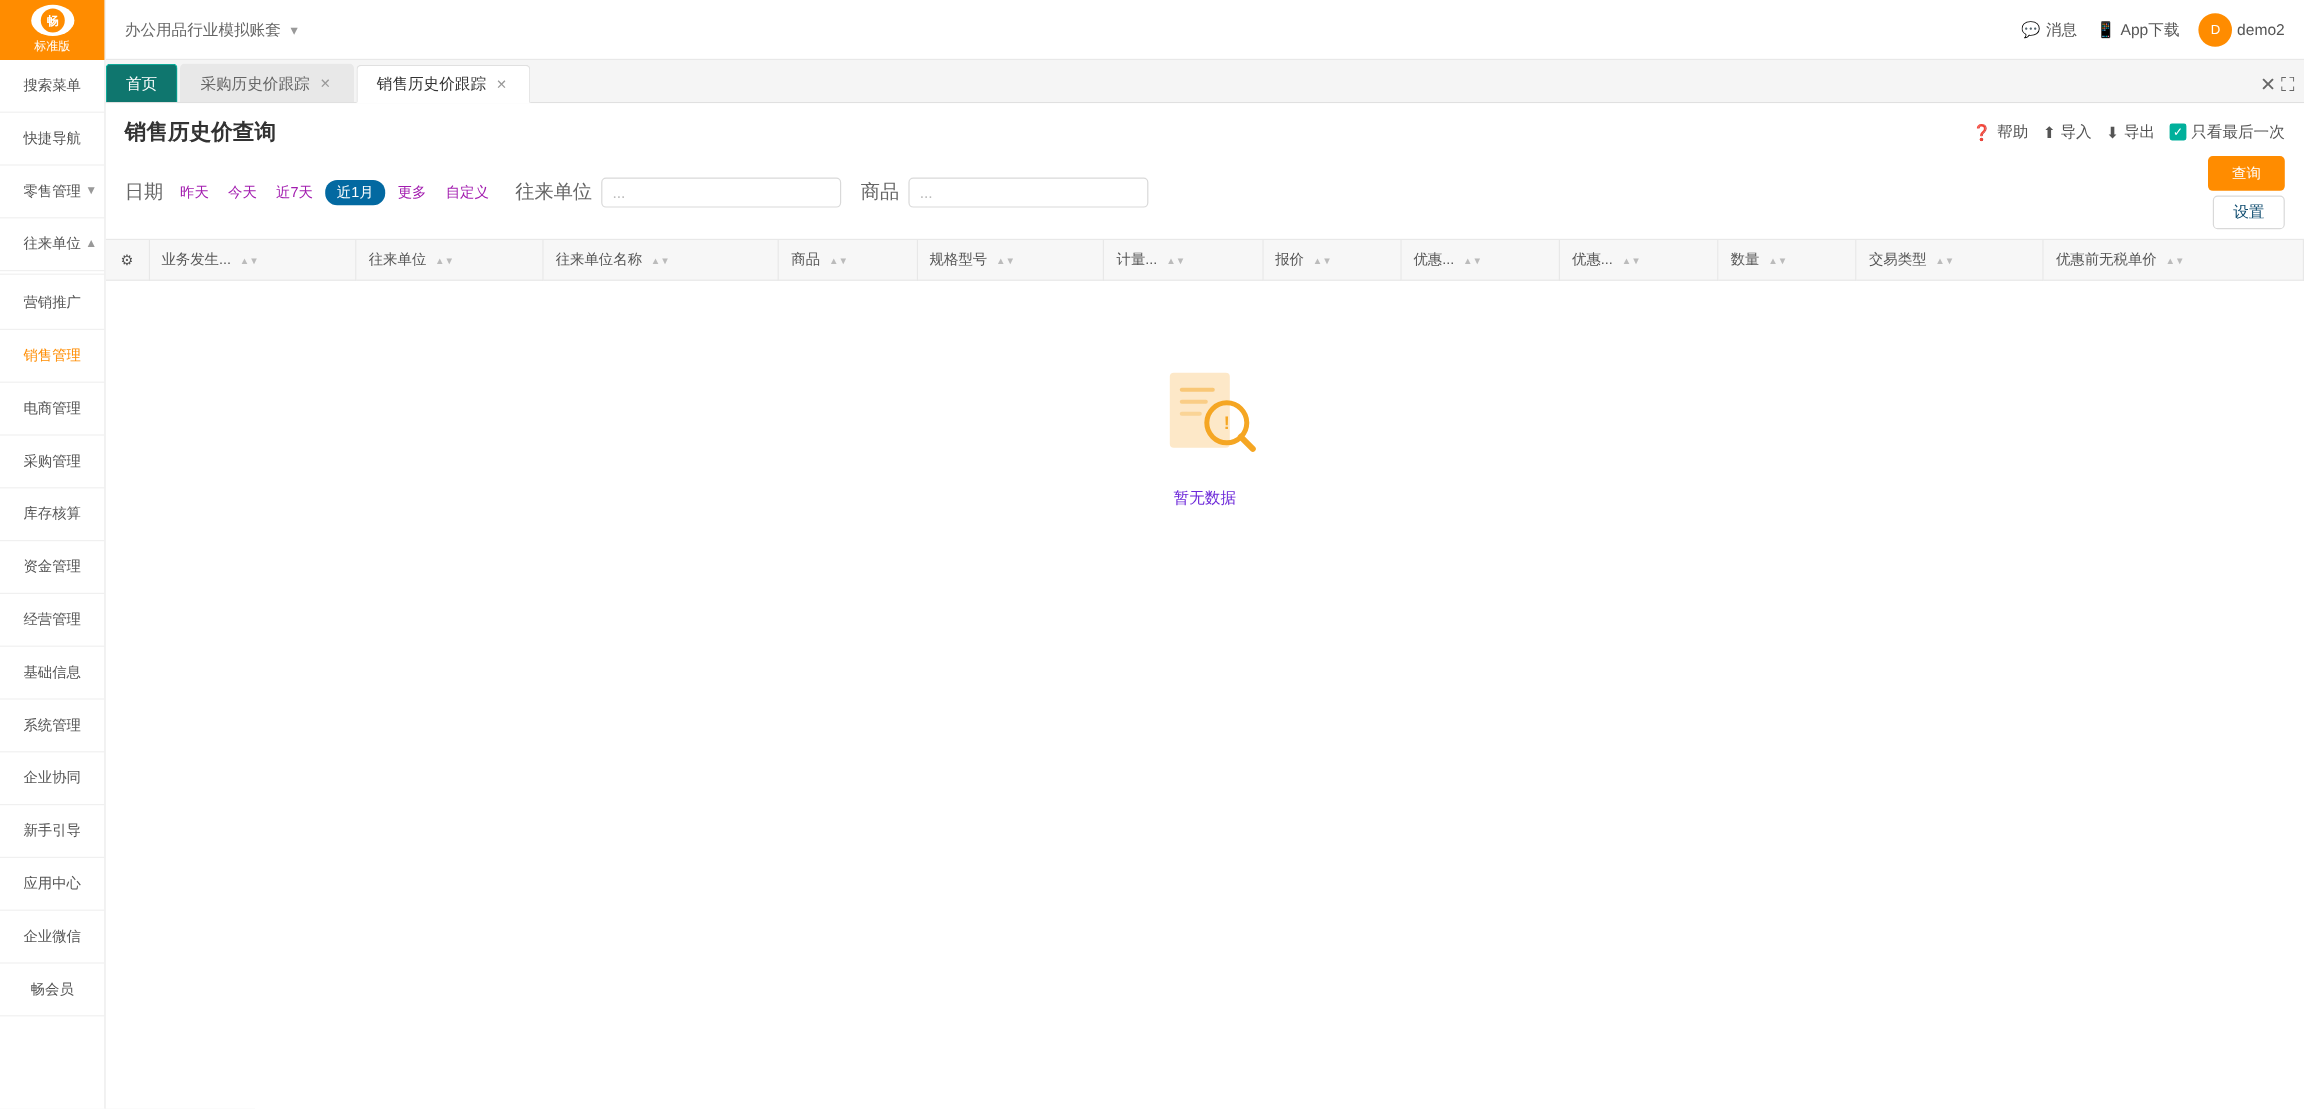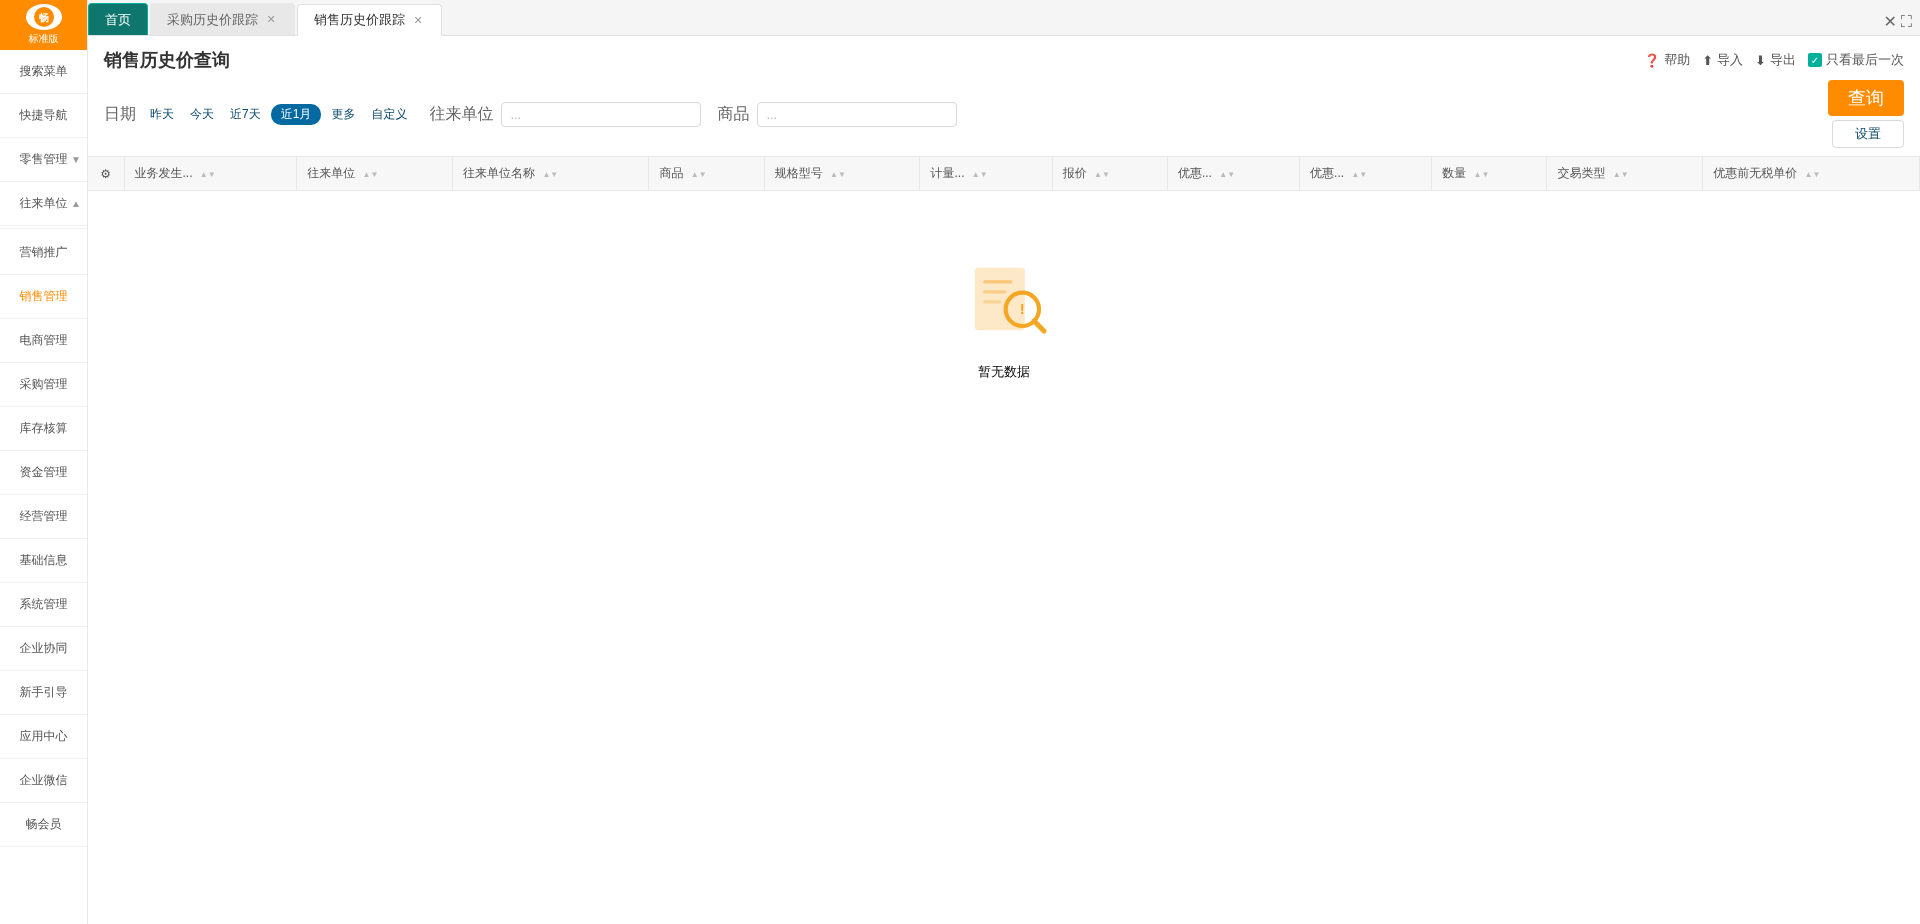--- a/index.html
+++ b/index.html
@@ -46,40 +46,40 @@
     .page-actions { display: flex; align-items: center; gap: 12px; }
     .page-action-btn { display: flex; align-items: center; gap: 4px; font-size: 13px; color: #555; cursor: pointer; }
     .checkbox-label { display: flex; align-items: center; gap: 4px; font-size: 13px; color: #555; cursor: pointer; }
     .checkbox-checked { width: 14px; height: 14px; border-radius: 2px; background: #00b09b; display: flex; align-items: center; justify-content: center; color: #fff; font-size: 10px; flex-shrink: 0; }
 
     
     .filter-bar { padding: 8px 16px; display: flex; align-items: center; gap: 16px; flex-wrap: wrap; }
     .filter-item { display: flex; align-items: center; gap: 8px; }
     .filter-label { font-size: 16px; color: #666; white-space: nowrap; }
     .date-tabs { display: flex; align-items: center; gap: 4px; }
-    .date-tab { padding: 2px 6px; font-size: 12px; cursor: pointer; border-radius: 3px; color: #0c4a6e; }
+    .date-tab { padding: 2px 6px; font-size: 12px; cursor: pointer; border-radius: 3px; color: #a21caf; }
     .date-tab.active { background: #0369a1; color: #fff; border-radius: 10px; padding: 2px 10px; }
     .date-range { font-size: 12px; color: #999; margin-left: 4px; }
     .filter-input { border: 1px solid #d9d9d9; border-radius: 4px; padding: 4px 8px; font-size: 13px; width: 200px; color: #999; display: flex; align-items: center; justify-content: space-between; cursor: pointer; }
-    .query-btn { background: #ff8c00; color: #fff; border: none; border-radius: 4px; padding: 6px 20px; font-size: 18px; cursor: pointer; }
+    .query-btn { background: #ff8c00; color: #fff; border: none; border-radius: 4px; padding: 6px 20px; font-size: 12px; cursor: pointer; }
     .settings-btn { background: #fff; color: #0c4a6e; border: 1px solid #d9d9d9; border-radius: 4px; padding: 4px 16px; font-size: 13px; cursor: pointer; margin-left: 4px; }
 
     
     .table-wrap { flex: 1; overflow: auto; border-top: 1px solid #e8e8e8; }
     table { width: 100%; border-collapse: collapse; font-size: 12px; }
     thead tr { background: #f7f7f7; }
     th { padding: 8px 10px; text-align: left; font-weight: normal; color: #555; border-bottom: 1px solid #e8e8e8; border-right: 1px solid #e8e8e8; white-space: nowrap; }
     th .sort-arrows { display: inline-flex; flex-direction: column; margin-left: 4px; font-size: 8px; color: #bbb; }
     .th-settings { width: 36px; text-align: center; }
 
     
     .empty-state { flex: 1; display: flex; flex-direction: column; align-items: center; justify-content: center; padding: 60px; }
     .empty-icon { width: 100px; height: 100px; position: relative; margin-bottom: 12px; }
     .empty-icon svg { width: 100px; height: 100px; }
-    .empty-text { font-size: 13px; color: #000000; text-align: right; }
+    .empty-text { font-size: 13px; color: #6d28d9; text-align: right; }
   </style>
 </head>
 <body>
 
 <div class="sidebar">
   <div class="sidebar-logo">
     <div class="sidebar-logo-icon">
       <svg viewBox="0 0 24 24" fill="none">
         <circle cx="12" cy="12" r="10" fill="#ff8c00"></circle>
         <text x="12" y="16" text-anchor="middle" fill="#fff" font-size="10" font-weight="bold">畅</text>
@@ -142,20 +142,40 @@
   <div class="sidebar-item">
     <span>企业微信</span>
   </div>
   <div class="sidebar-item">
     <span>畅会员</span>
   </div>
 </div>
 
 <div class="main">
 
+  <div class="topbar">
+    <div class="topbar-left">
+      <span class="topbar-title">办公用品行业模拟账套</span>
+      <span class="topbar-dropdown">▾</span>
+    </div>
+    <div class="topbar-right">
+      <div class="topbar-action">
+        <span>💬</span>
+        <span>消息</span>
+      </div>
+      <div class="topbar-action">
+        <span>📱</span>
+        <span>App下载</span>
+      </div>
+      <div class="topbar-action">
+        <div class="avatar">D</div>
+        <span>demo2</span>
+      </div>
+    </div>
+  </div>
 
   <div class="tabbar">
     <div class="tab tab-home">
       <span>首页</span>
     </div>
     <div class="tab">
       <span>采购历史价跟踪</span>
       <span class="tab-close">✕</span>
     </div>
     <div class="tab active">

